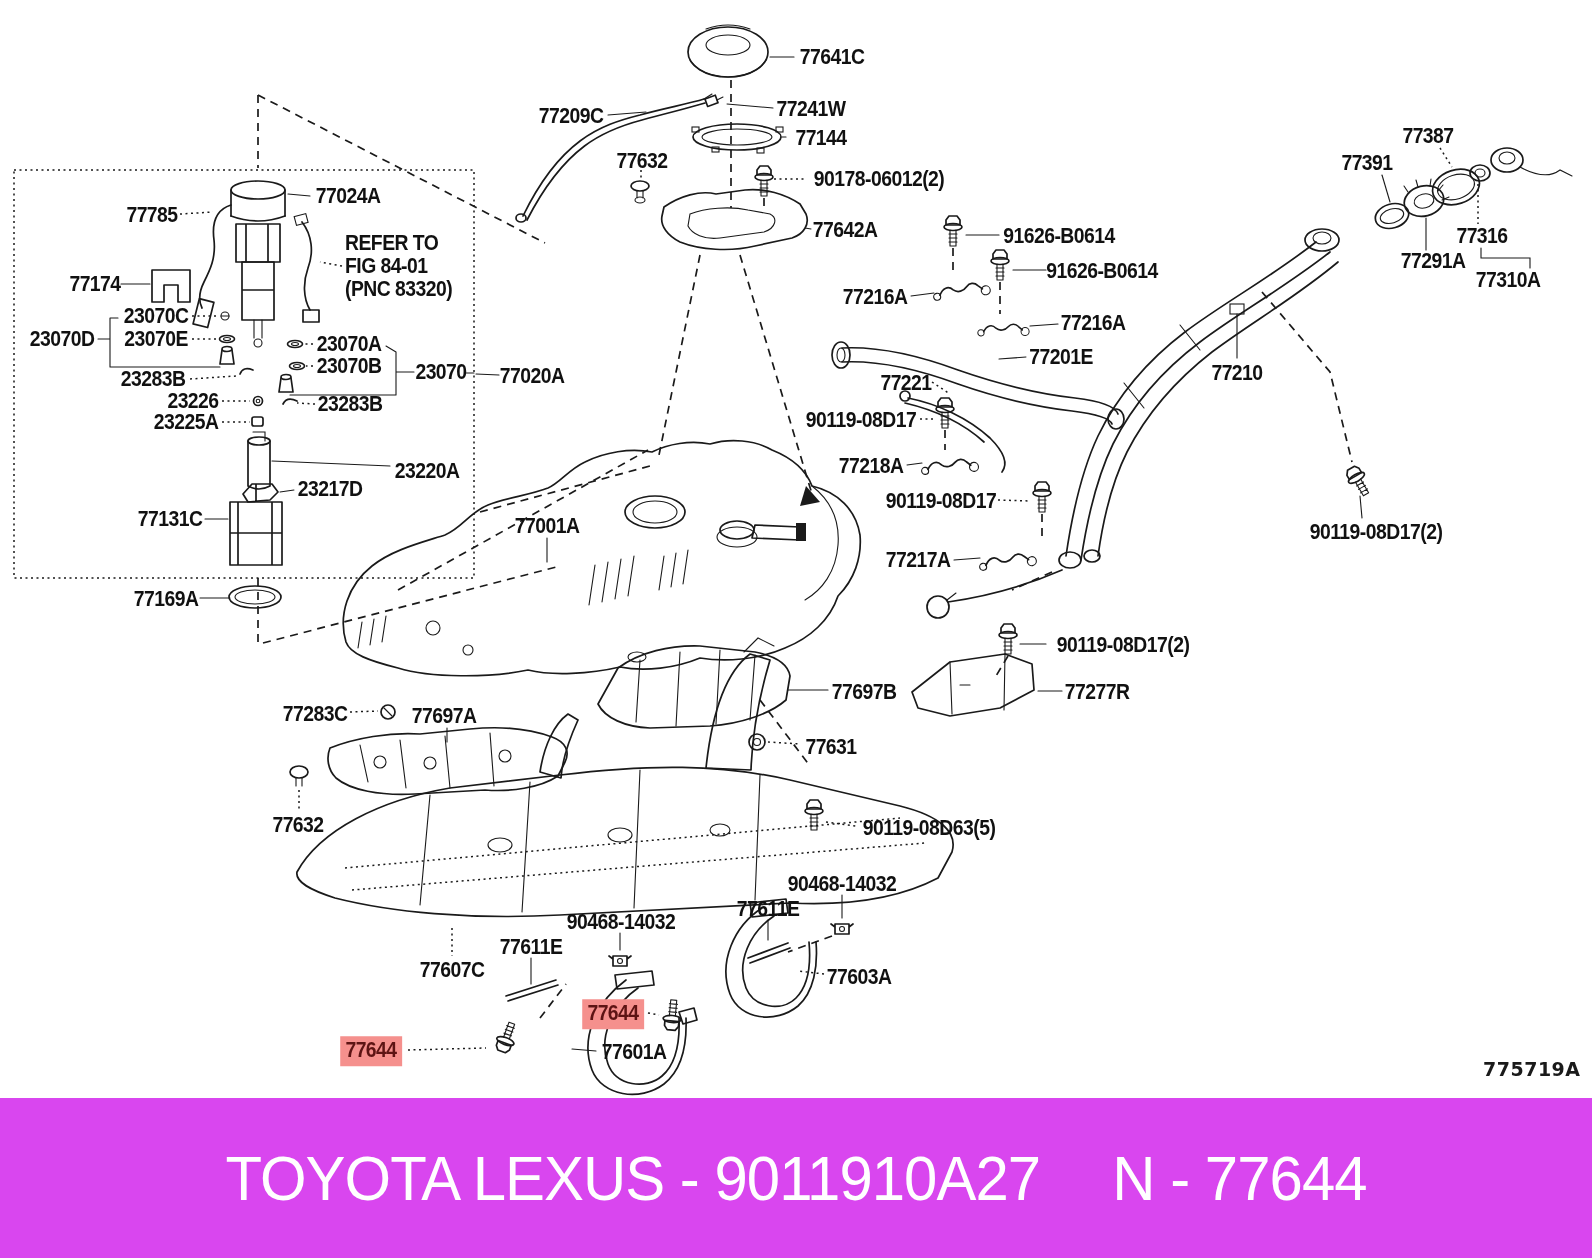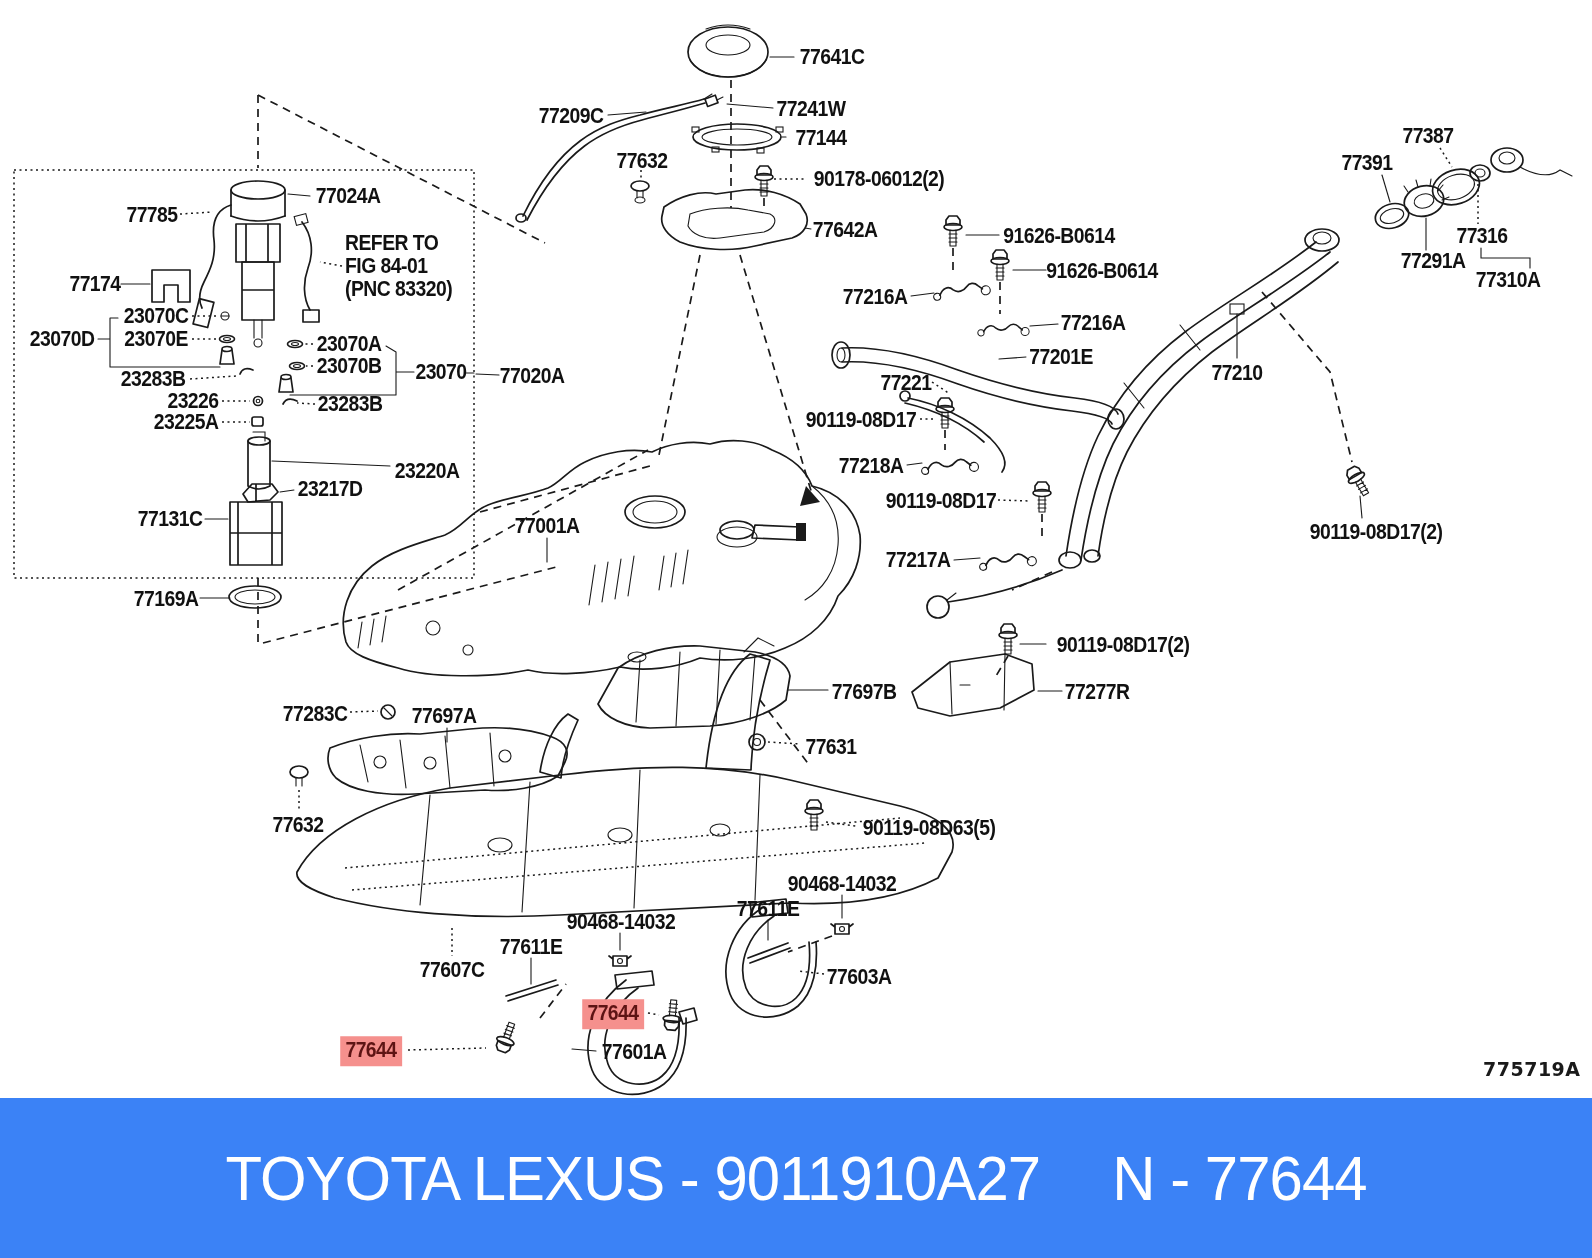--- a/index.html
+++ b/index.html
@@ -373,19 +373,19 @@
       <div class="plabel" style="left: 842px; top: 884px;">90468-14032</div>
       <div class="plabel" style="left: 859px; top: 977px;">77603A</div>
       <div class="plabel" style="left: 929px; top: 828px;">90119-08D63(5)</div>
       <div class="plabel hl" style="left: 371px; top: 1051px; background: rgb(245, 144, 141); color: rgb(93, 20, 20);">77644</div>
       <div class="plabel hl" style="left: 613px; top: 1014px; background: rgb(245, 144, 141); color: rgb(93, 20, 20);">77644</div>
       <div class="plabel" style="left: 634px; top: 1052px;">77601A</div>
     </div>
 
   <div class="refcode">775719A</div>
 
-  <div class="footer" style="background: #3b82f6;">
+  <div class="footer" style="background: #d946ef;">
     <div class="footer-inner">
       <span style="color: rgb(255, 255, 255);">TOYOTA LEXUS - 9011910A27</span>
       <span style="color: rgb(255, 255, 255);">N - 77644</span>
     </div>
   </div>
 </div>
 
 </body></html>

